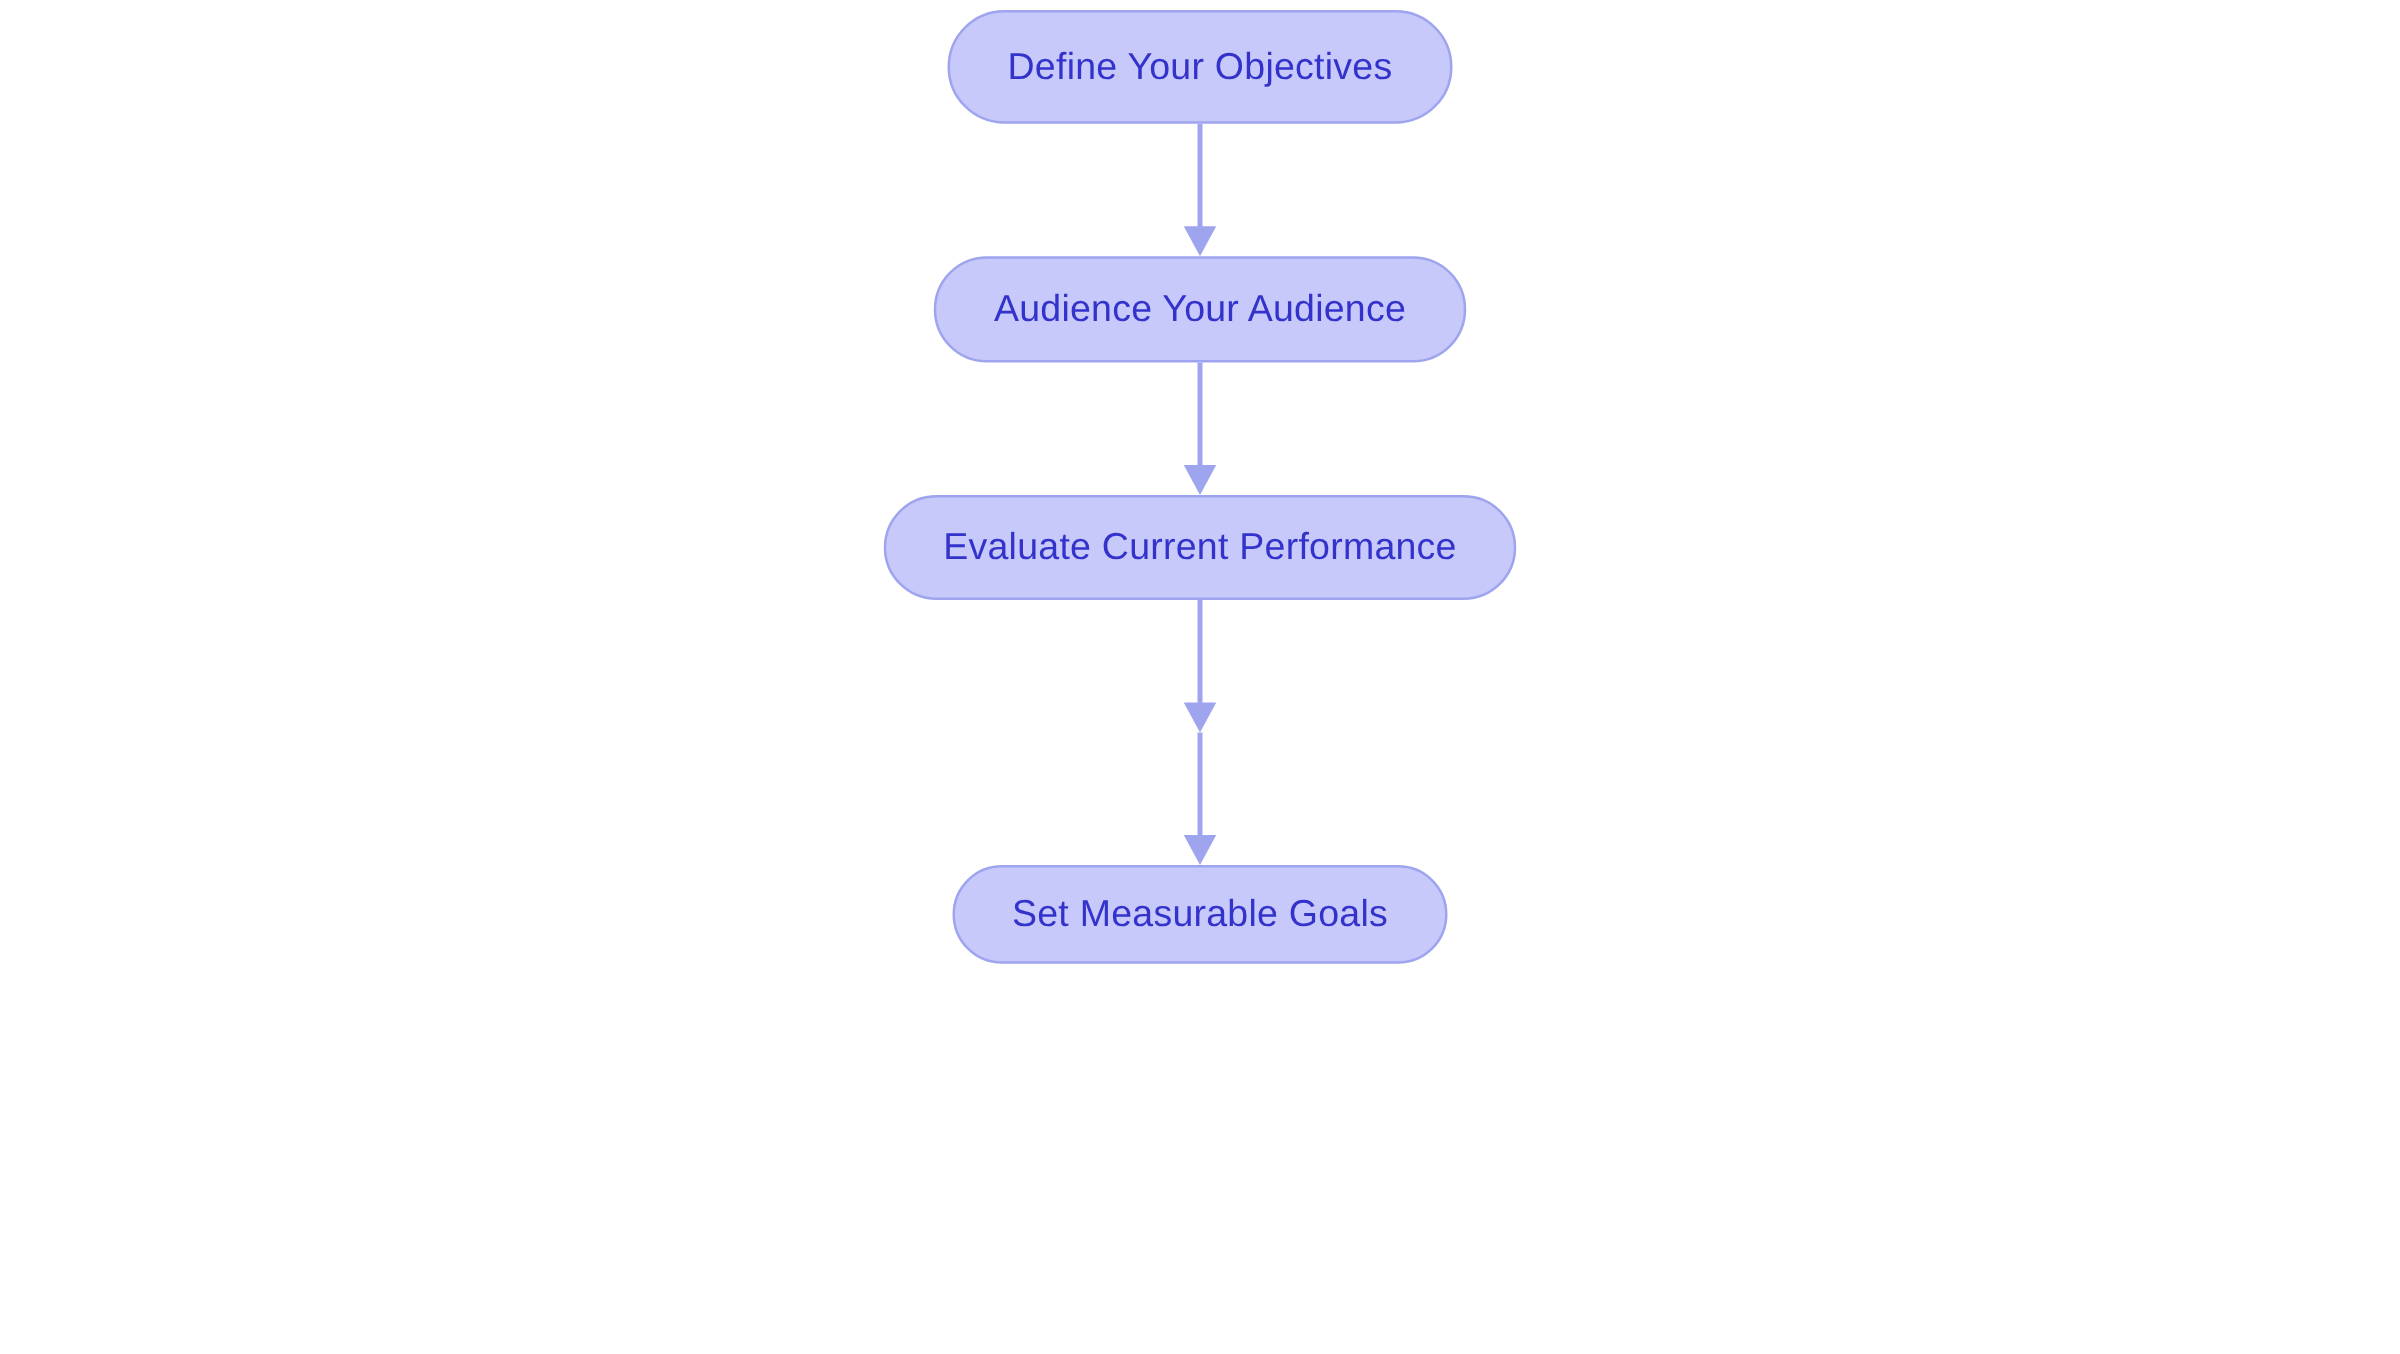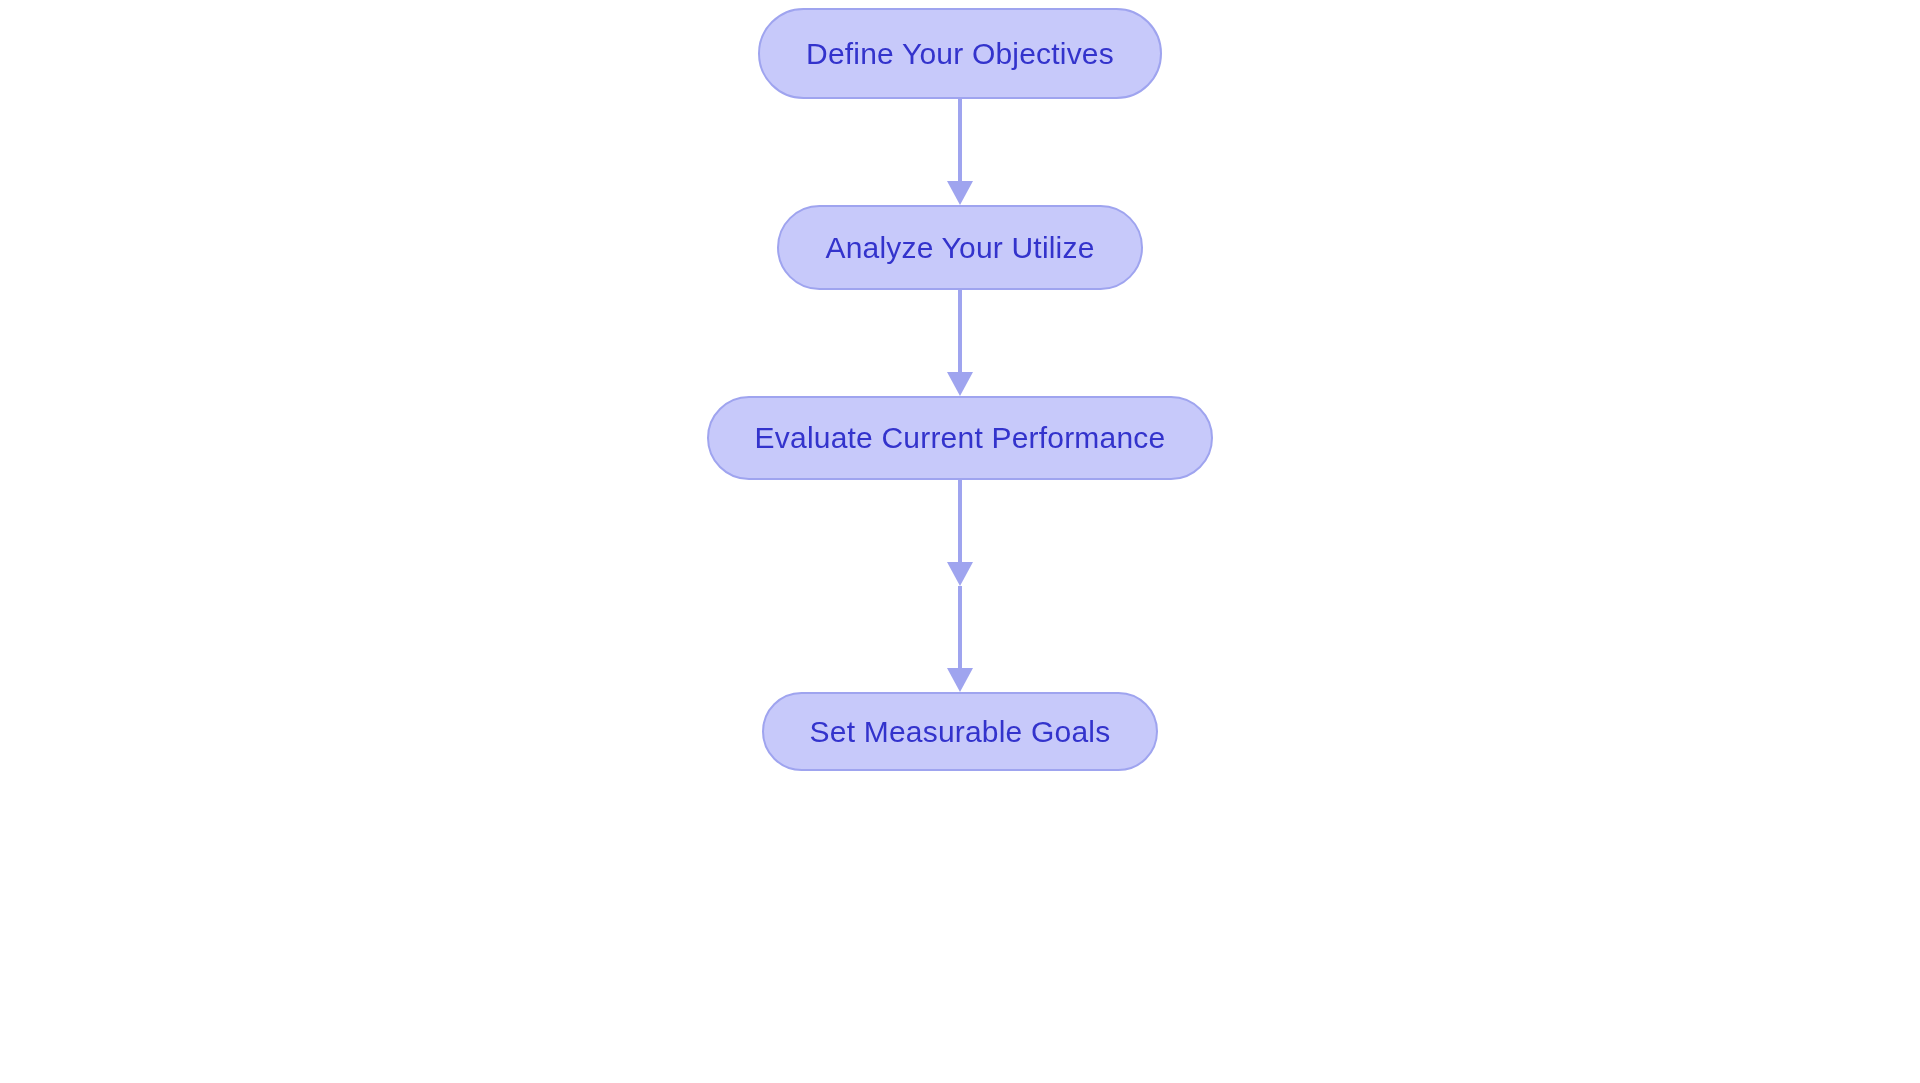--- a/index.html
+++ b/index.html
@@ -101,21 +101,21 @@
     <div class="node node-1">
       <span class="node-label">Define Your Objectives</span>
     </div>
 
     <div class="connector">
       <span class="line"></span>
       <span class="head"></span>
     </div>
 
     <div class="node node-2">
-      <span class="node-label">Analyze Your Utilize</span>
+      <span class="node-label">Audience Your Audience</span>
     </div>
 
     <div class="connector">
       <span class="line"></span>
       <span class="head"></span>
     </div>
 
     <div class="node node-3">
       <span class="node-label">Evaluate Current Performance</span>
     </div>

